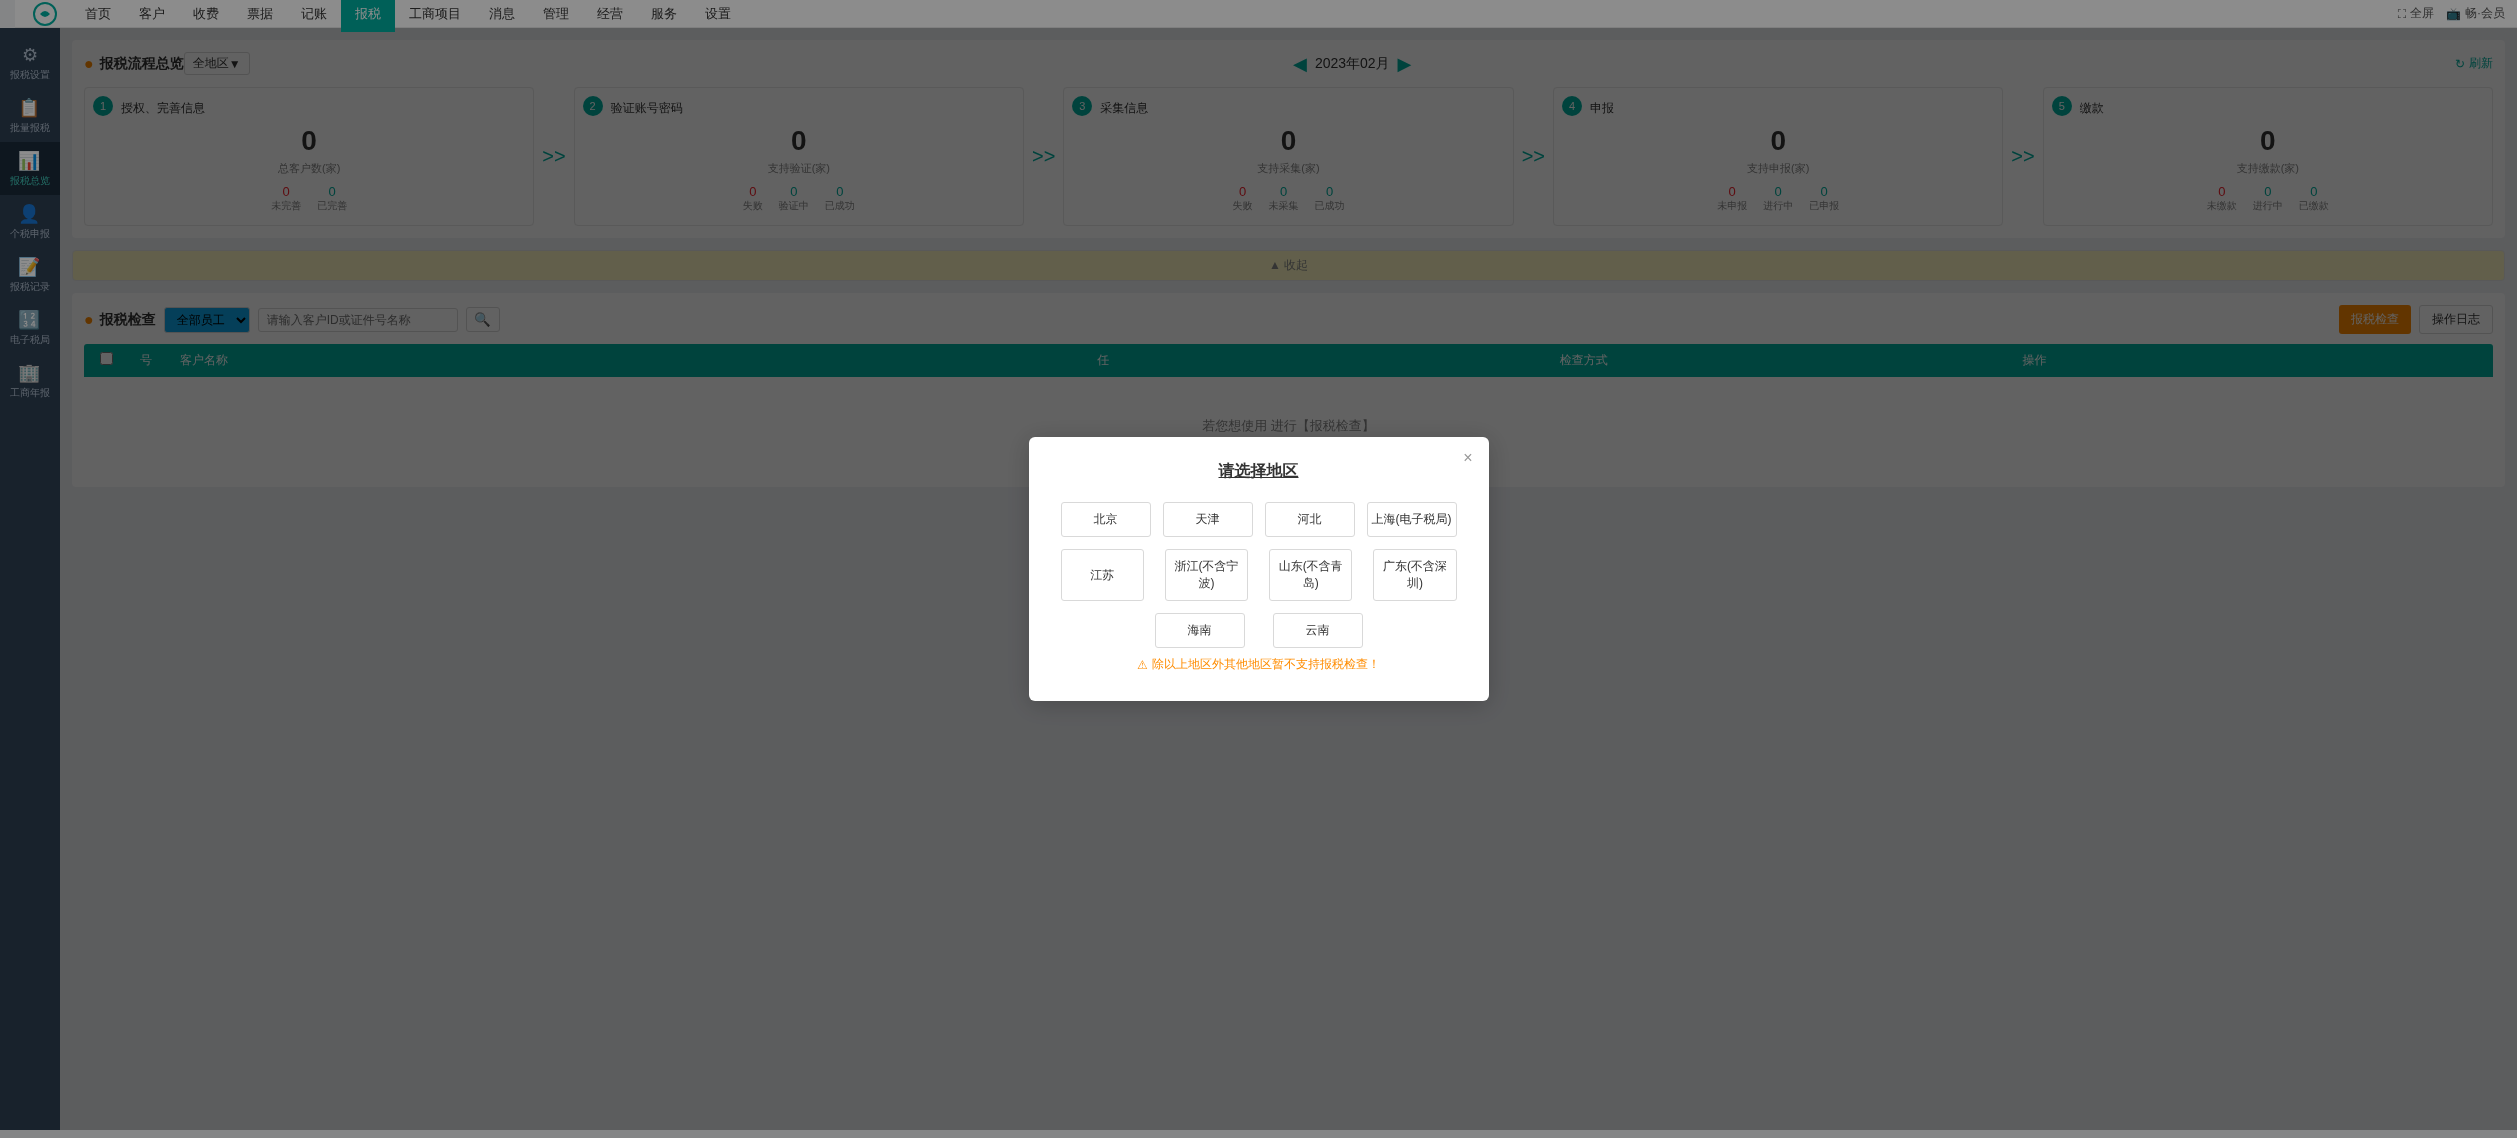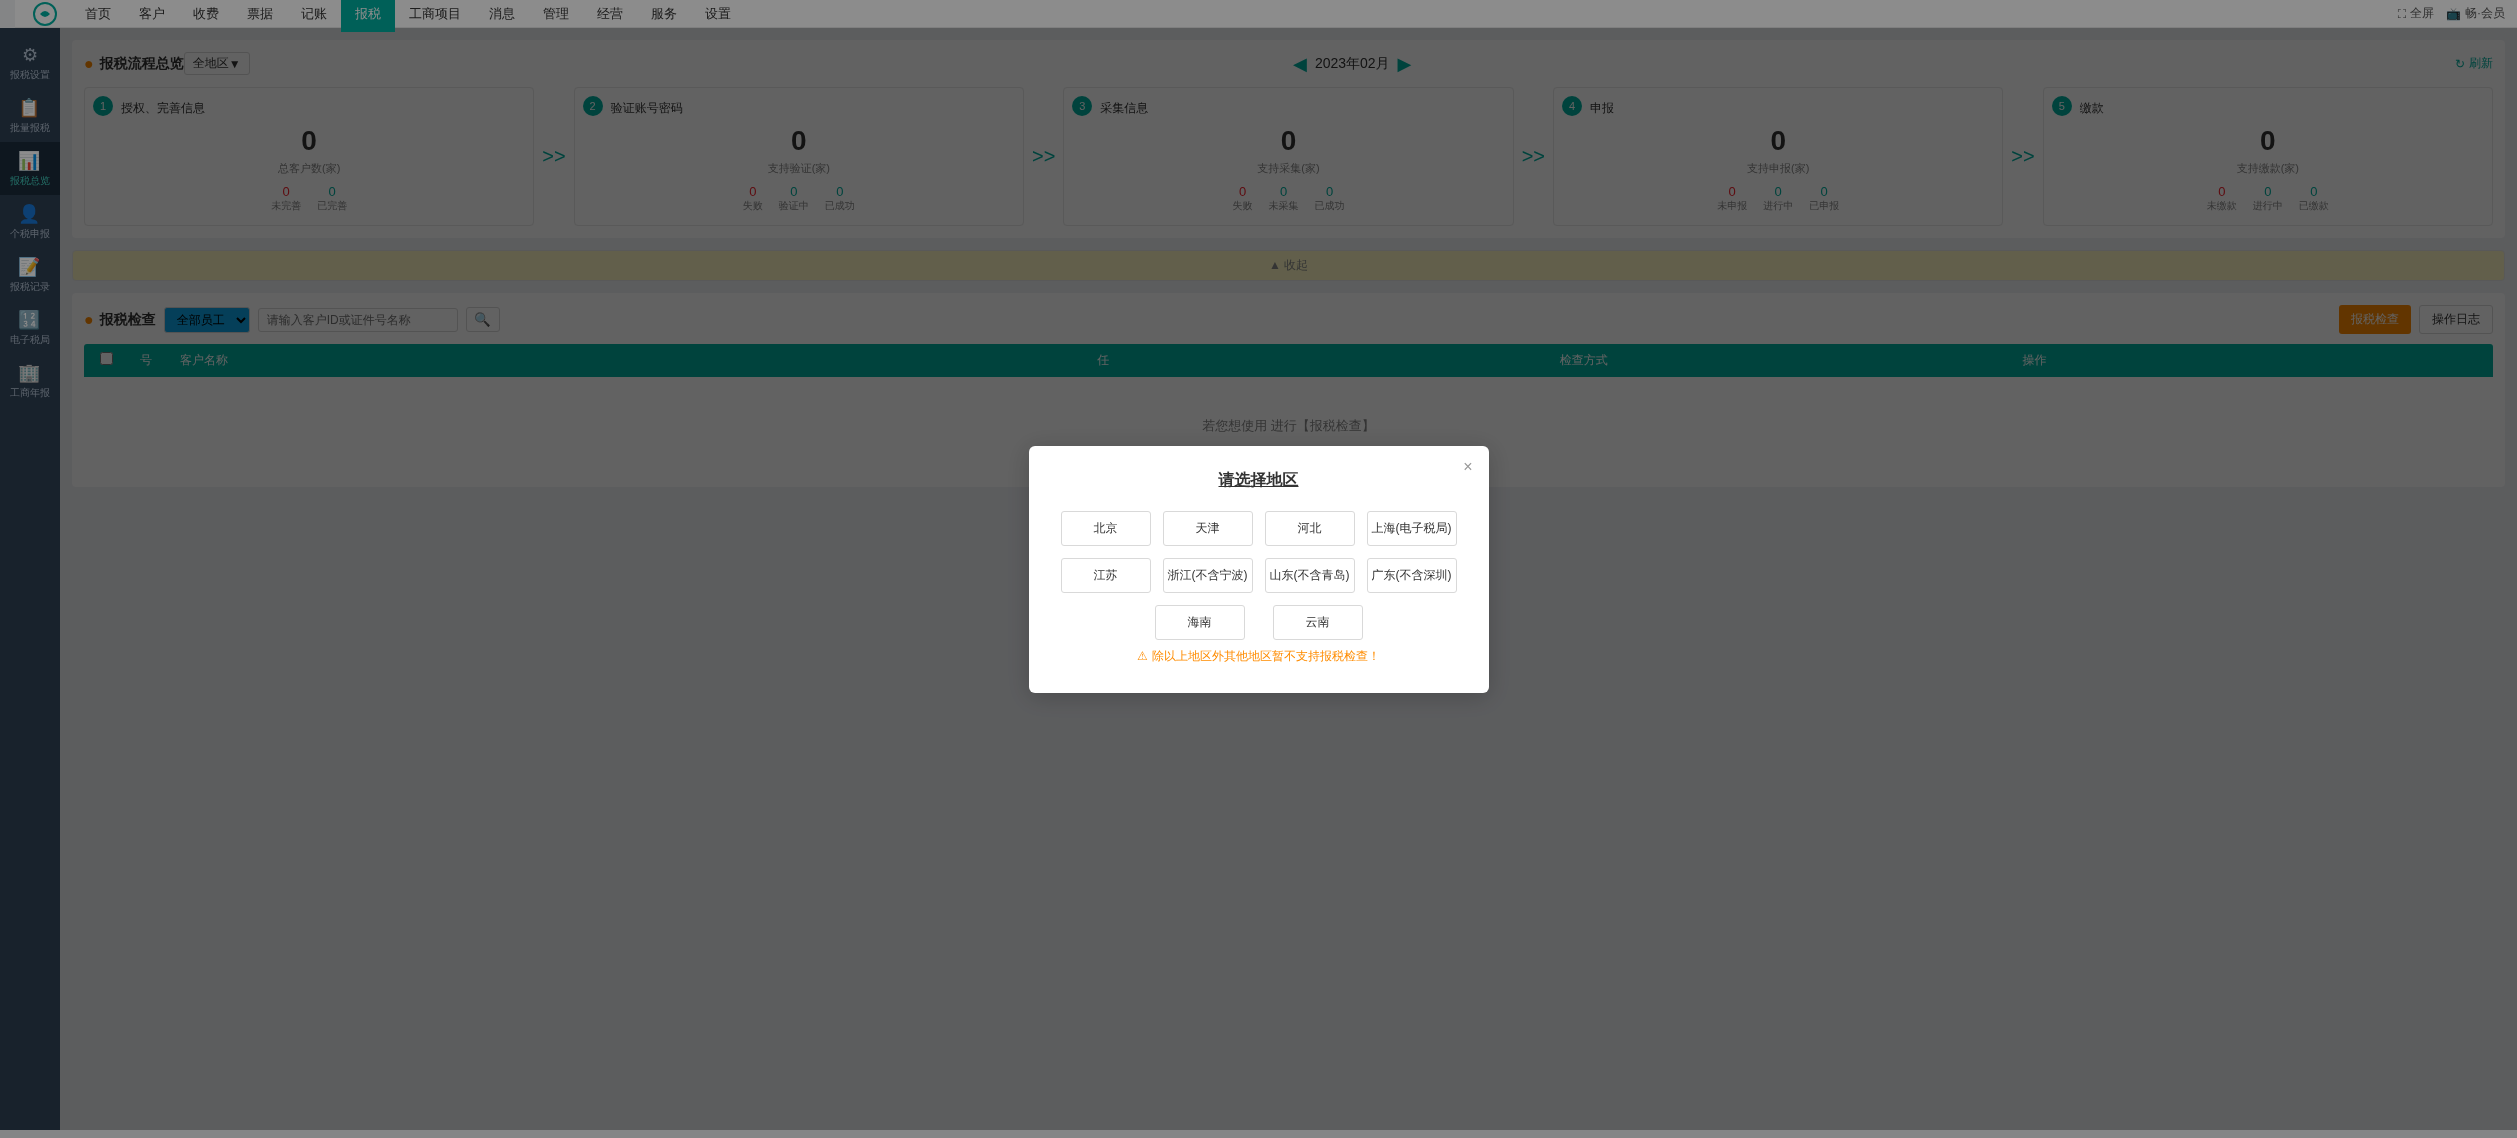--- a/index.html
+++ b/index.html
@@ -135,21 +135,21 @@
     .modal {
       background: #fff; border-radius: 6px; padding: 24px 32px 28px;
       width: 460px; position: relative; box-shadow: 0 4px 24px rgba(0,0,0,0.2);
     }
     .modal-title { font-size: 16px; font-weight: bold; text-align: center; margin-bottom: 20px; color: #333; text-decoration: underline; }
     .modal-close {
       position: absolute; top: 12px; right: 16px; cursor: pointer; font-size: 16px; color: #999;
       background: none; border: none;
     }
     .region-grid { display: grid; grid-template-columns: repeat(4, 1fr); gap: 12px; margin-bottom: 12px; }
-    .region-grid-row2 { display: grid; grid-template-columns: repeat(4, 1fr); gap: 12px; margin-bottom: 12px; }
+    .region-grid-row2 { display: grid; grid-template-columns: repeat(4, 1fr); gap: 21px; margin-bottom: 12px; }
     .region-grid-row3 { display: flex; justify-content: center; gap: 28px; margin-bottom: 8px; }
     .region-btn {
       border: 1px solid #d9d9d9; border-radius: 3px; padding: 8px 4px; text-align: center;
       cursor: pointer; font-size: 12px; color: #333; background: #fff;
     }
     .region-btn.wide { min-width: 90px; }
     .warning-text { text-align: center; color: #ff8c00; font-size: 12px; display: flex; align-items: center; justify-content: center; gap: 4px; }
 
     .dimmed { filter: brightness(0.7); pointer-events: none; }
   </style>

